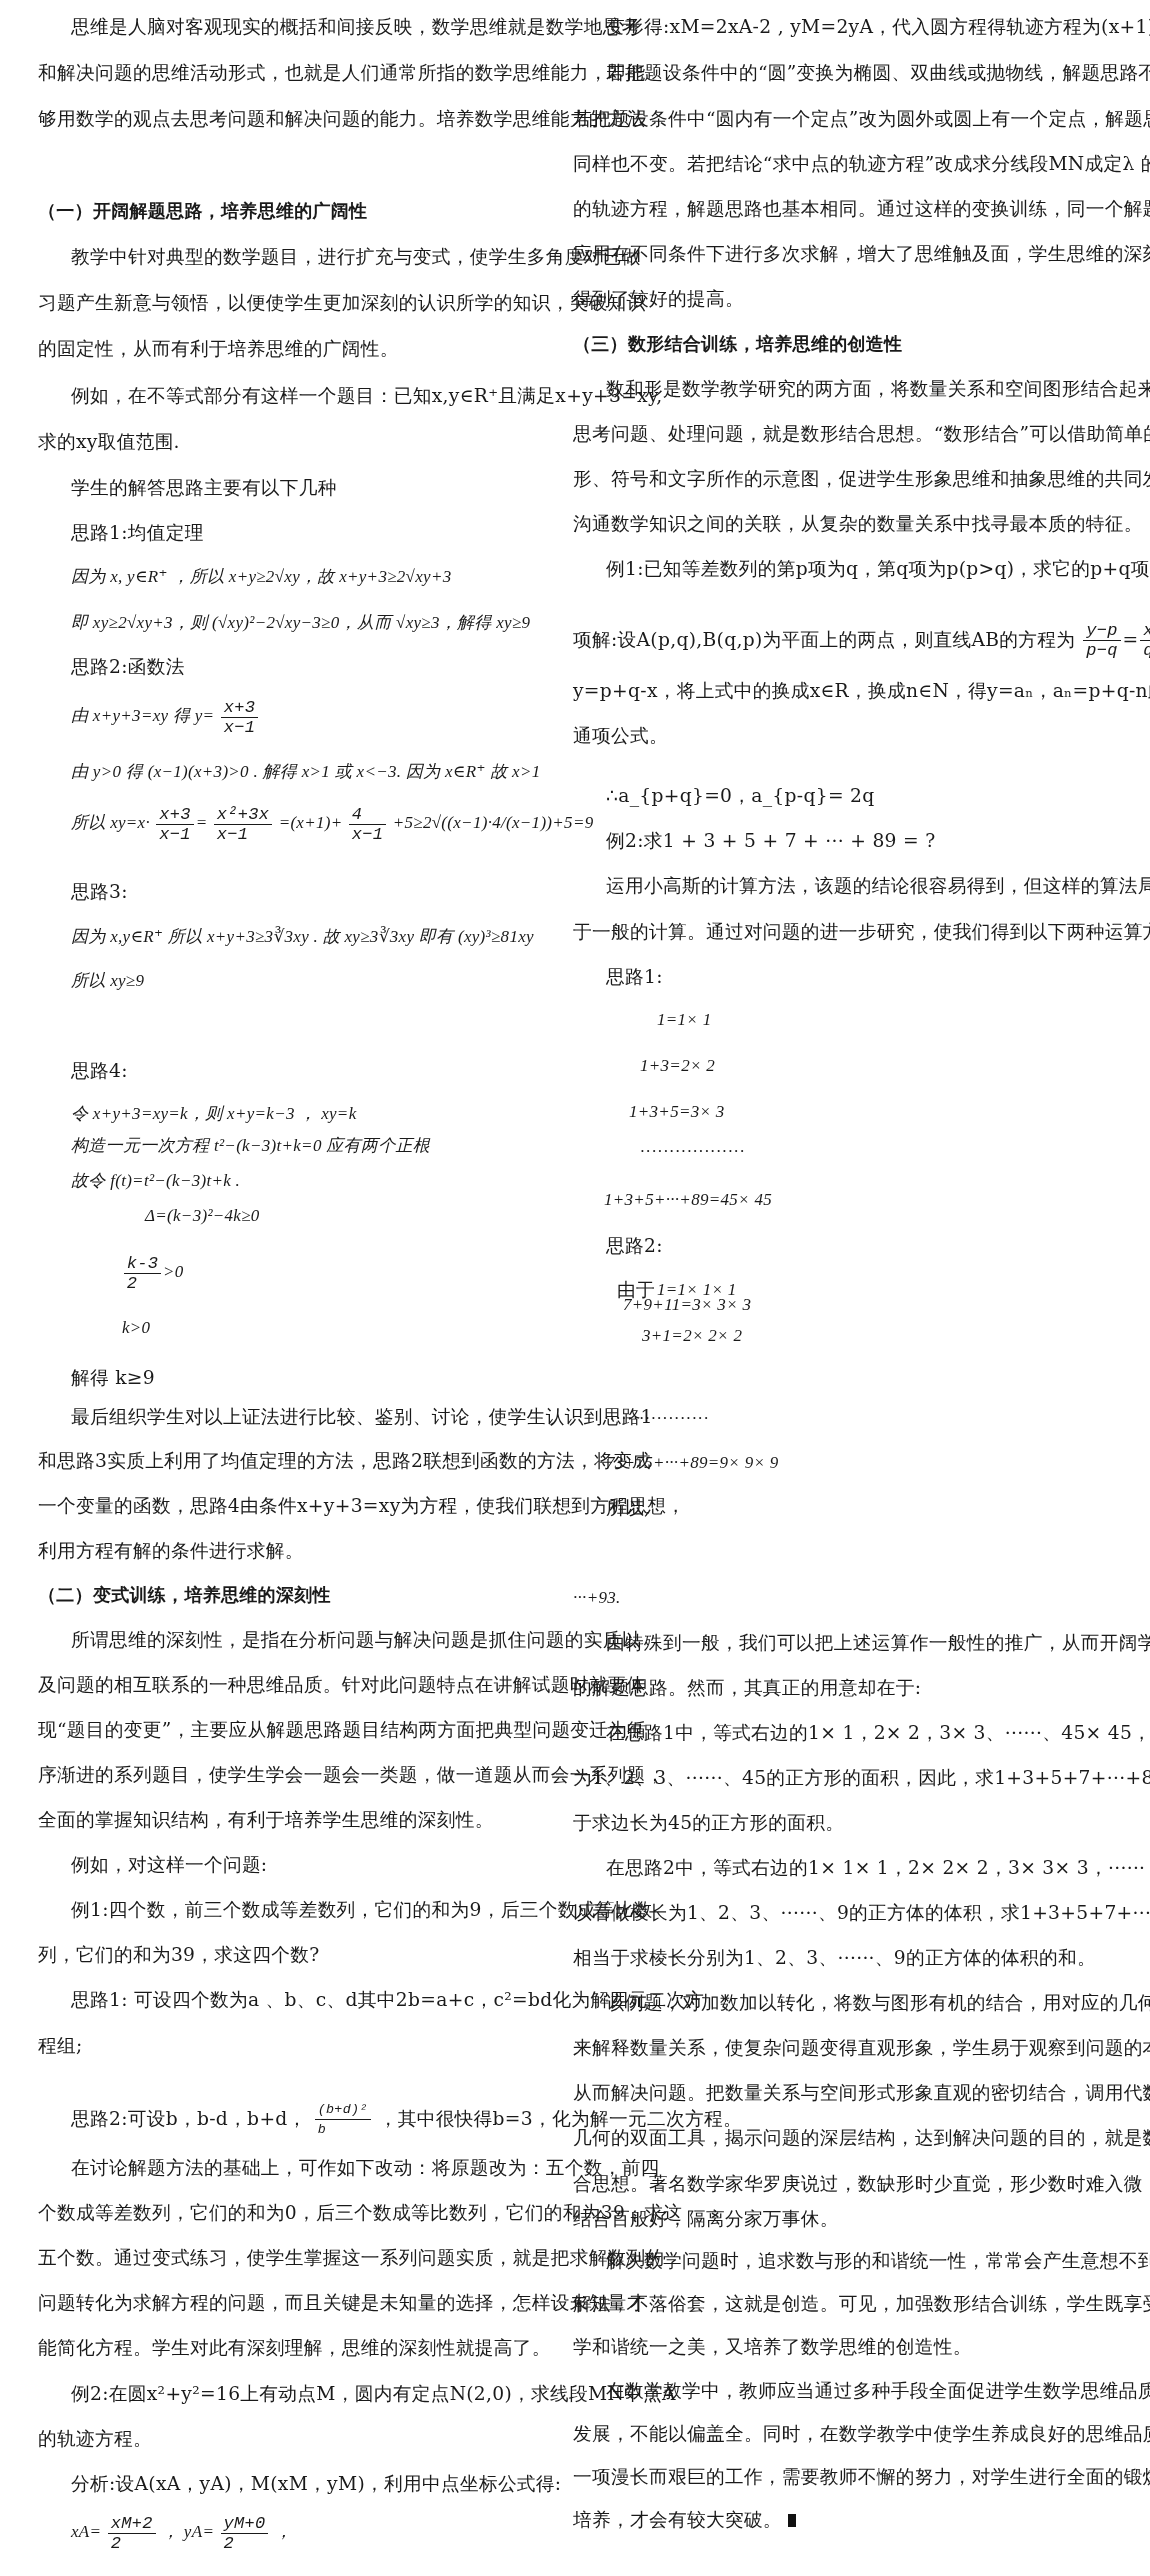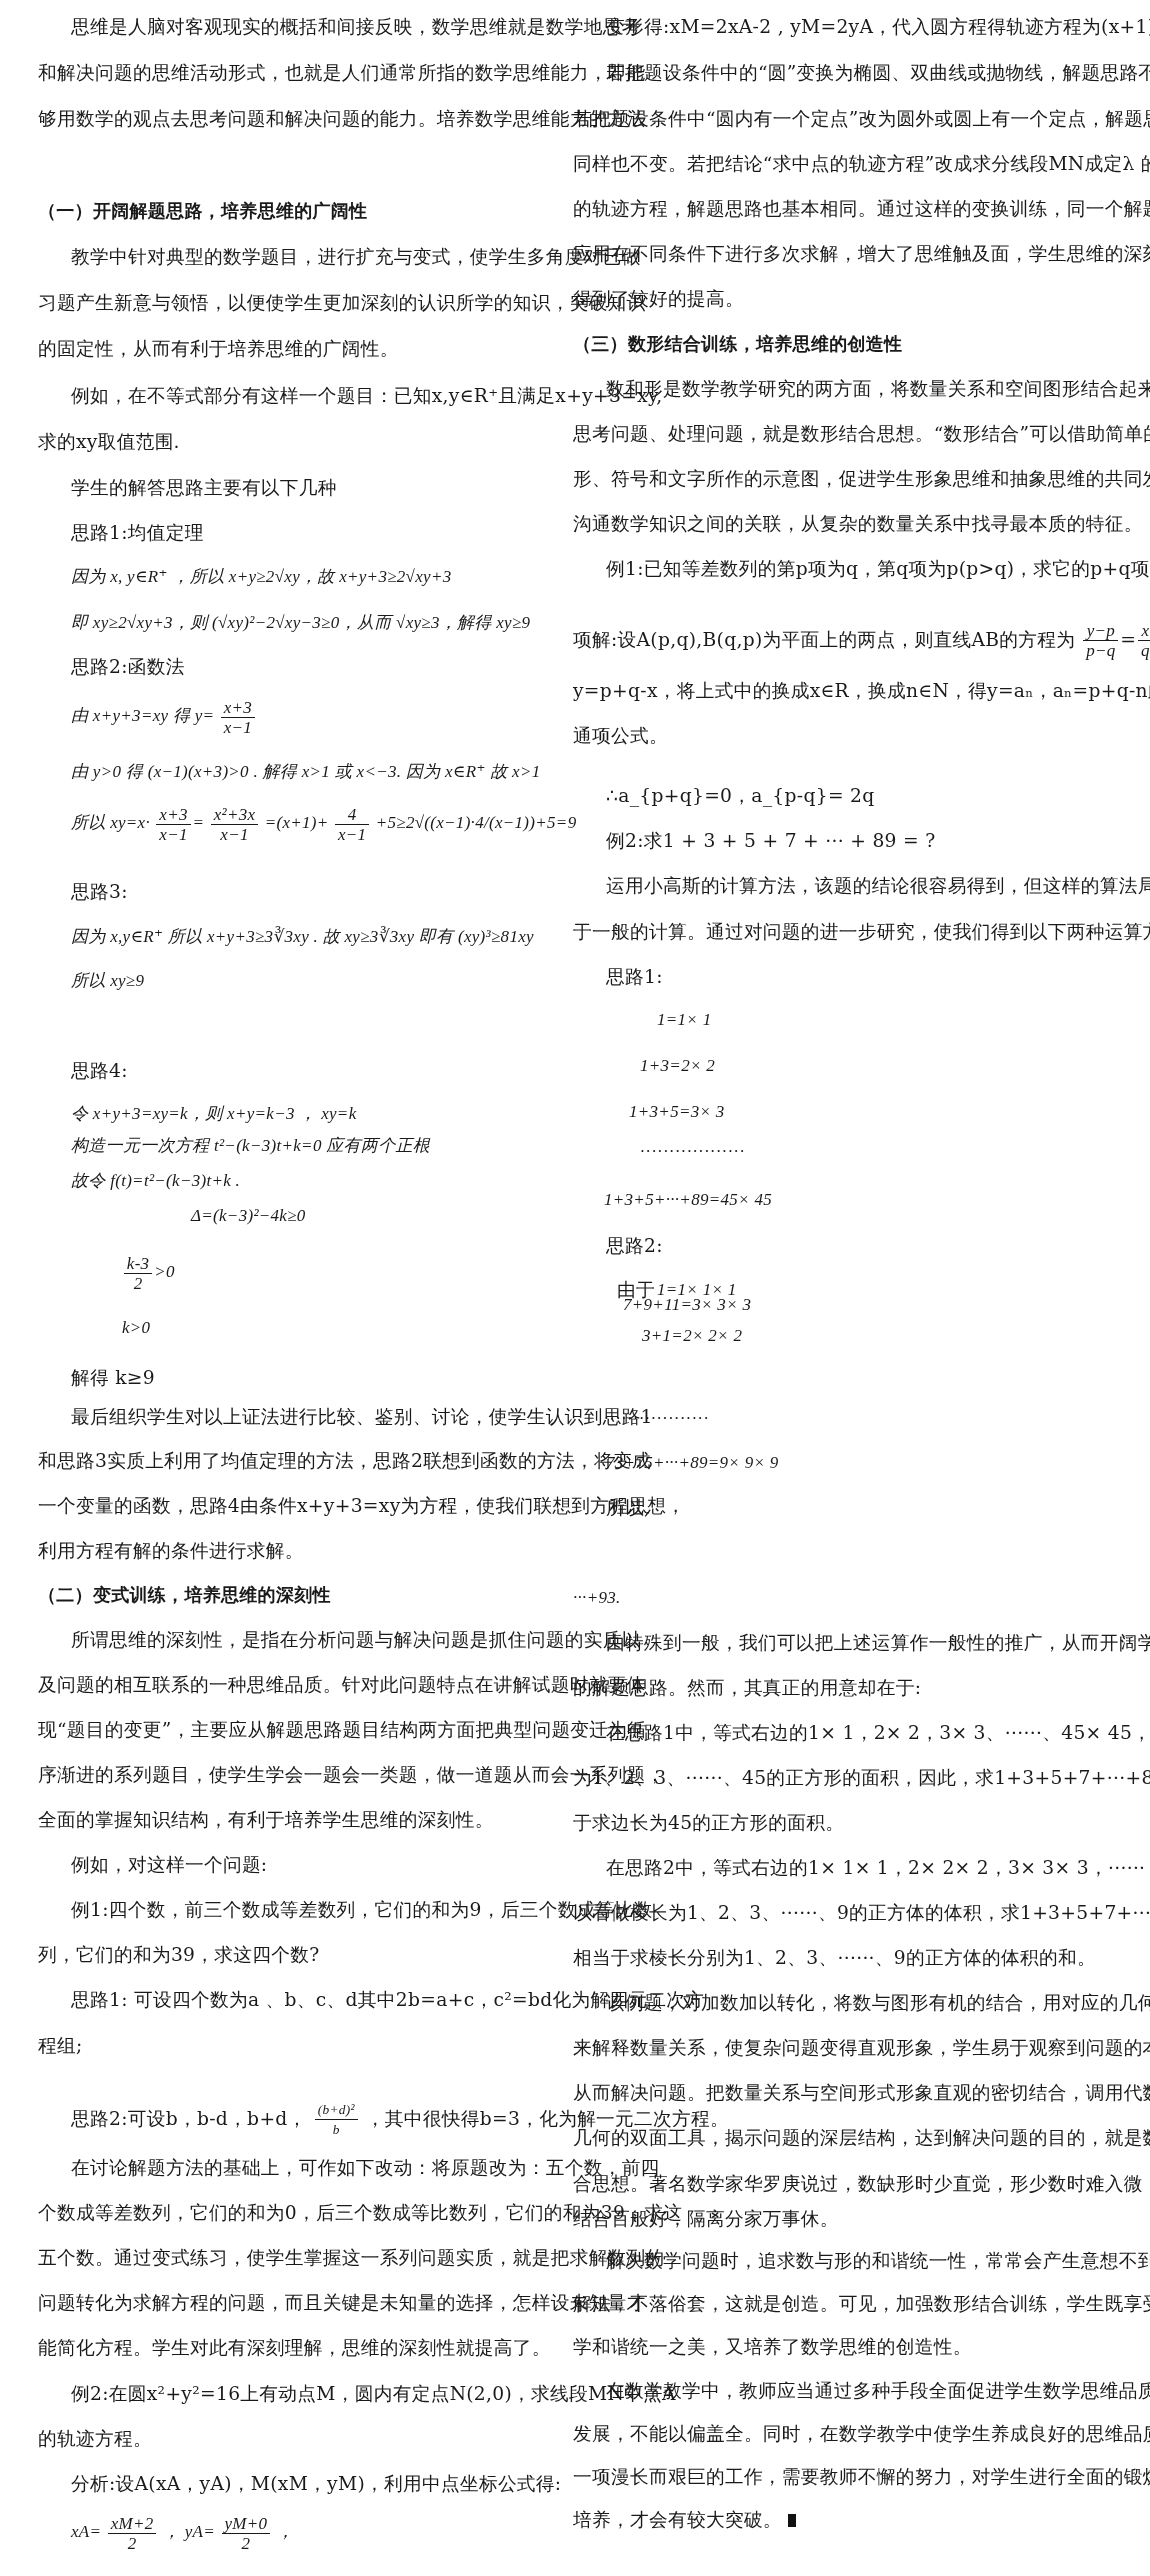--- a/index.html
+++ b/index.html
@@ -12,26 +12,26 @@
   .col { position: absolute; top: 0; height: 2576px; }
   .col-left { left: 38px; width: 506px; }
   .col-right { left: 573px; width: 508px; }
   .ln {
     position: absolute; left: 0; white-space: nowrap;
     font-size: 18.7px; line-height: 29px; letter-spacing: 0.3px;
     transform-origin: left top;
   }
   .ln.ind { left: 33px; }
   .ln.ind3 { left: 84px; }
-  .ln.ind4 { left: 107px; margin-left: 46px; }
+  .ln.ind4 { left: 107px; }
   .ln.just { width: 506px; text-align-last: justify; text-align: justify; }
   .ln.ind.just { width: 474px; }
   .ln.head { font-family: "DejaVu Sans", "Liberation Sans", sans-serif; font-weight: bold; font-size: 18px; }
   .math { font-family: "Liberation Serif", "DejaVu Serif", serif; font-style: italic; font-size: 17px; }
-  .frac { display: inline-block; vertical-align: middle; text-align: center; line-height: 19px; margin: 0 1.9px; }
+  .frac { display: inline-block; vertical-align: middle; line-height: 19px; margin: 0 1.9px; font-family: Liberation Mono, monospace; }
   .frac > span { display: block; padding: 0 2.9px; }
   .frac > span:first-child { border-bottom: 1px solid #1a1a1a; }
   .endmark { display: inline-block; width: 8.6px; height: 13.4px; background: #111; margin-left: 5.8px; vertical-align: -1px; }
   .dots { letter-spacing: 1px; font-size: 15.3px; }
 </style>
 </head>
 <body>
 
 <div class="page">
 

